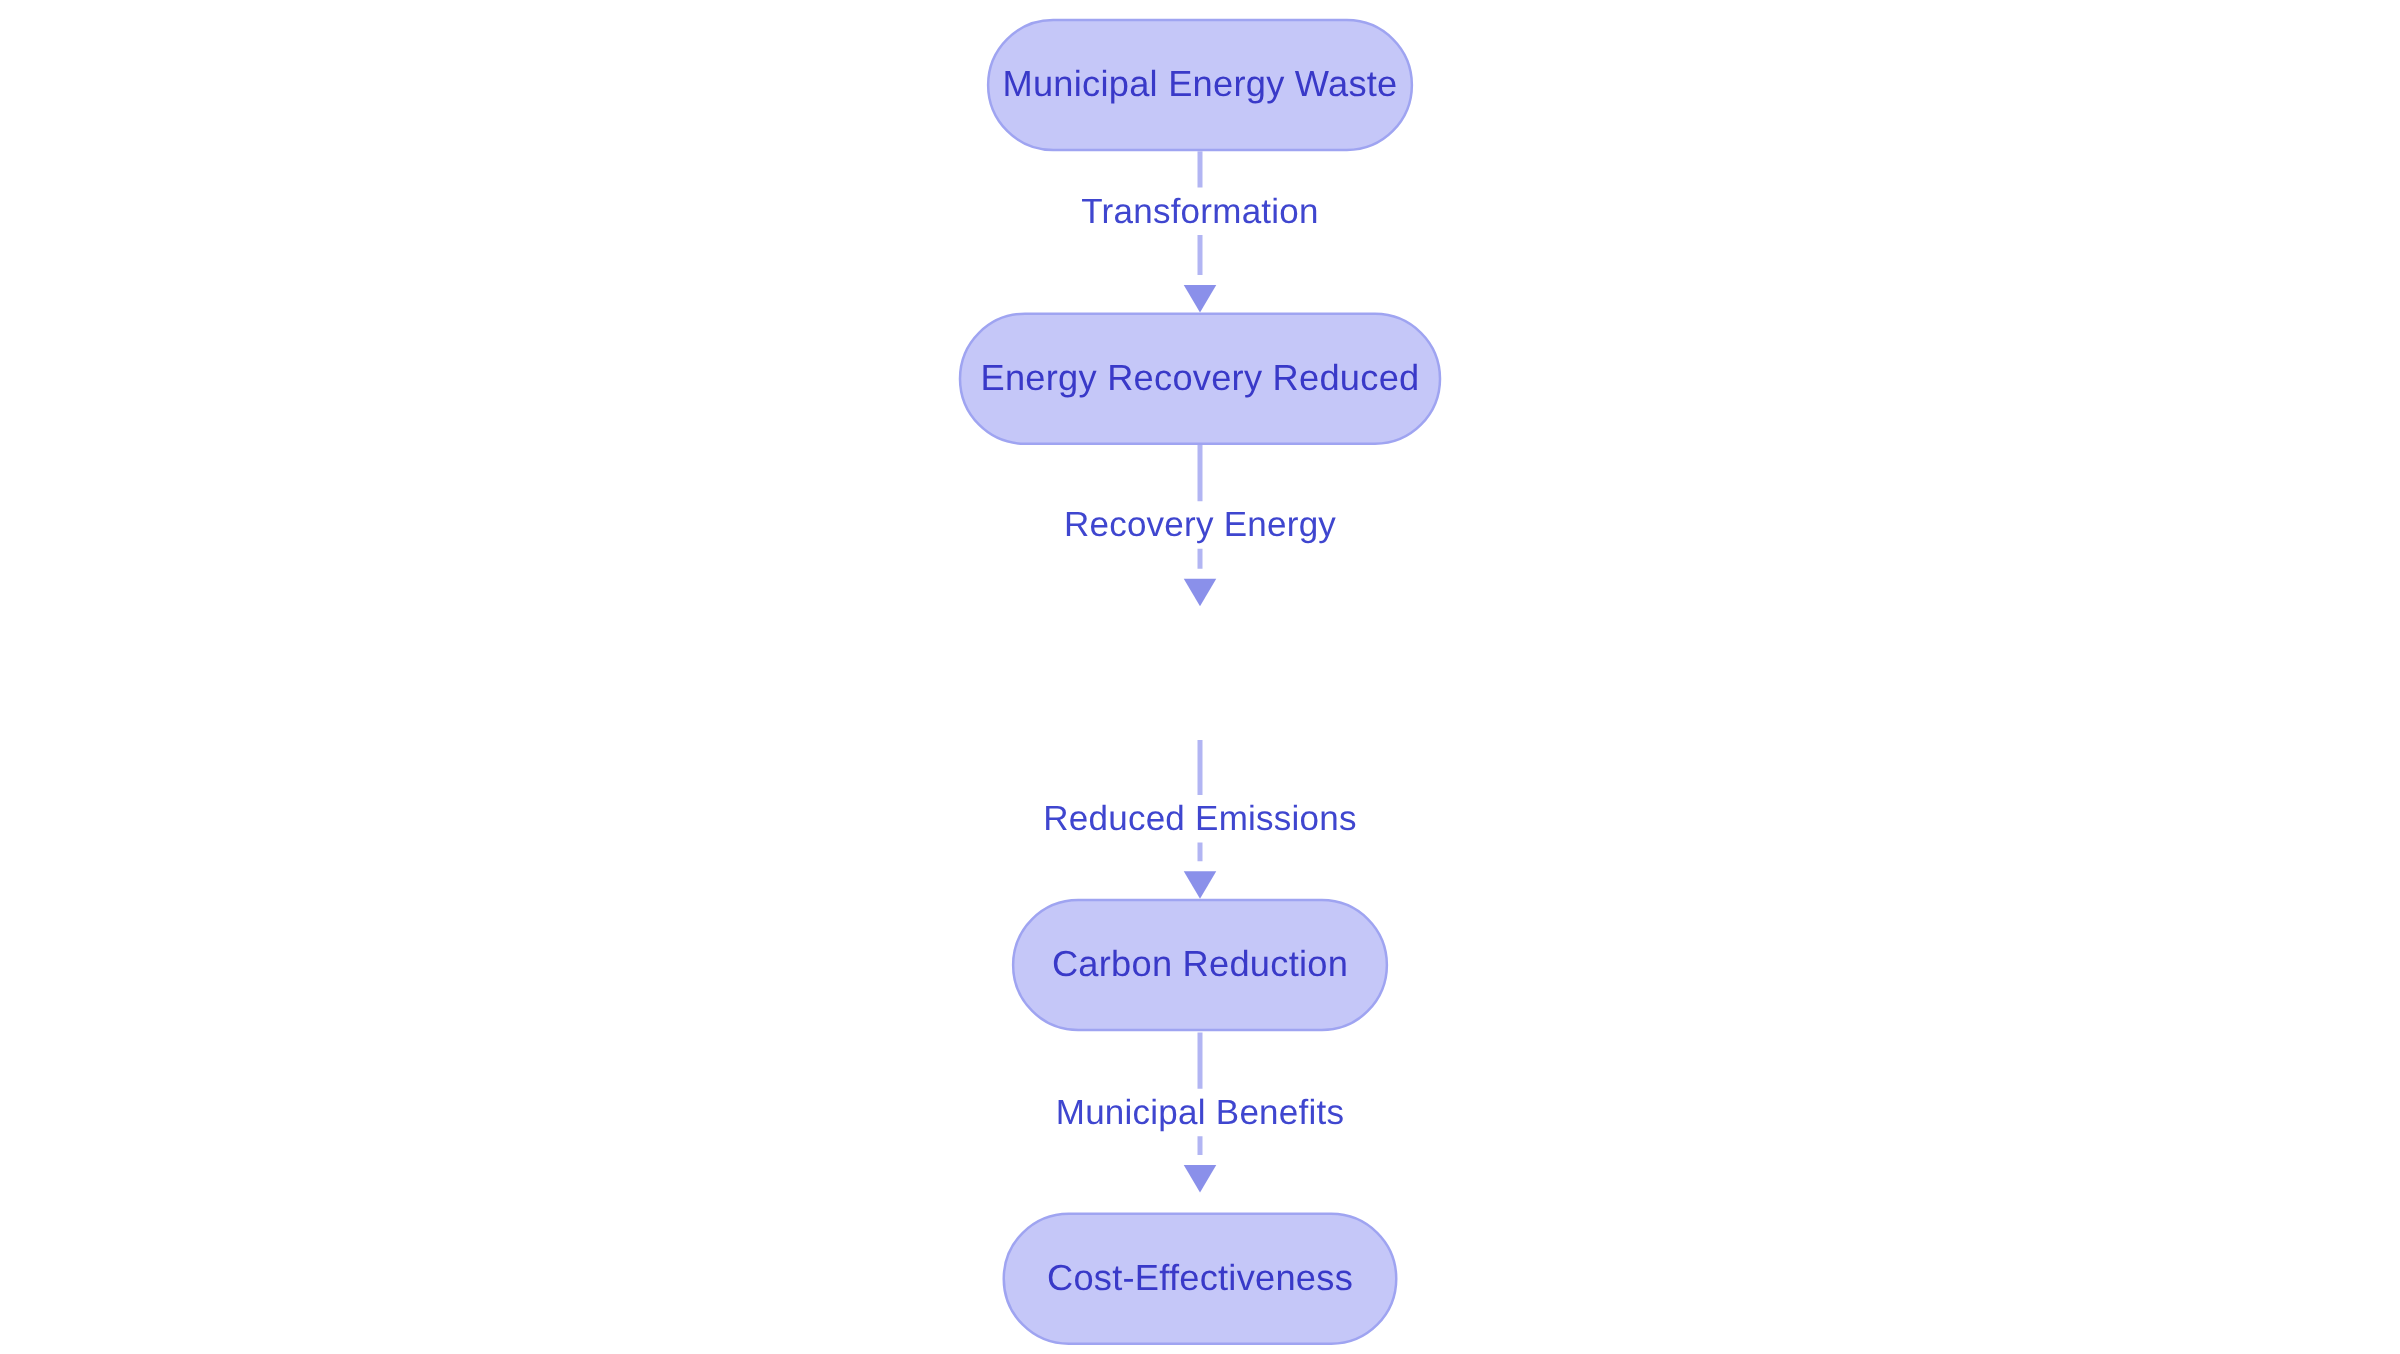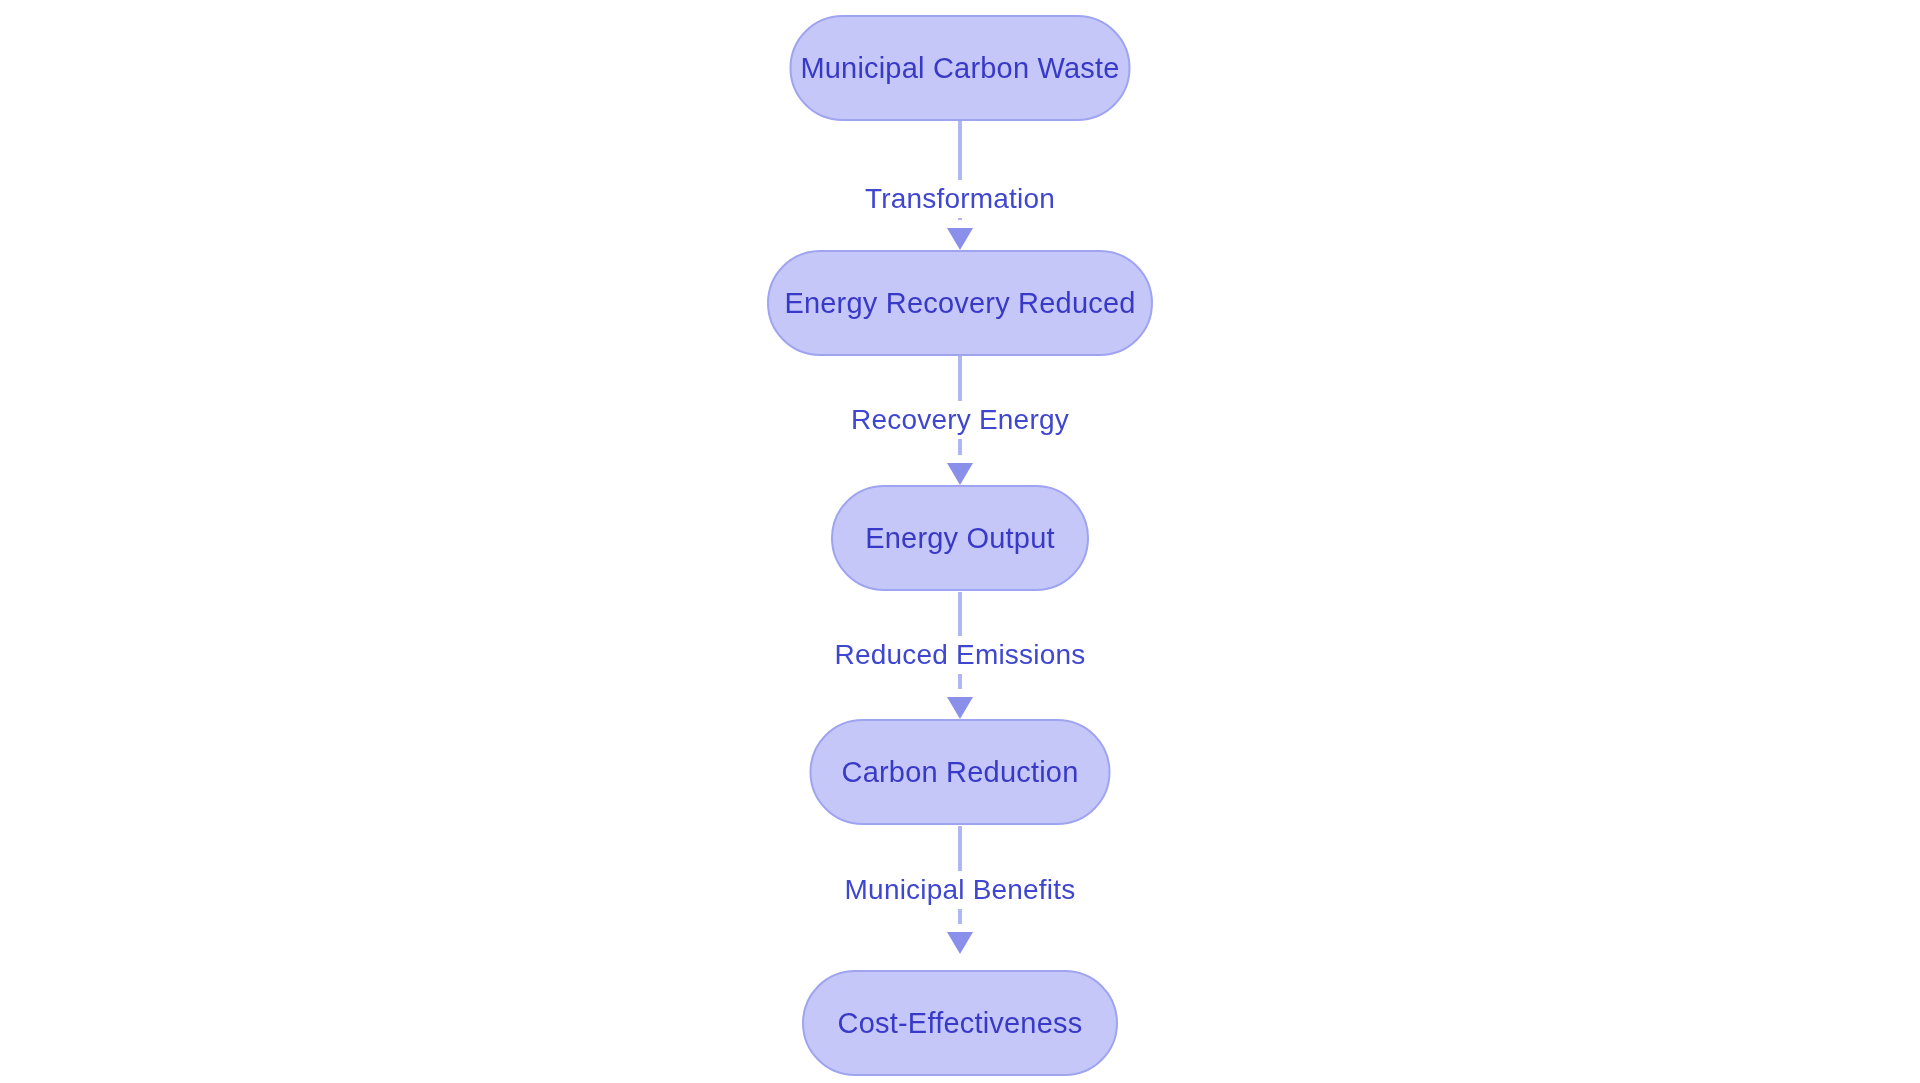--- a/index.html
+++ b/index.html
@@ -70,38 +70,35 @@
     padding: 2px 10px;
     line-height: 34px;
   }
 </style>
 </head>
 <body>
 
 <div class="canvas">
 
   <div class="node" style="top:15px; width:341px;">
-    <span class="node-label">Municipal Carbon Waste</span>
+    <span class="node-label">Municipal Energy Waste</span>
   </div>
 
   <div class="edge-line" style="top:121px; height:99px;"></div>
   <div class="edge-arrow" style="top:228px;"></div>
-  <span class="edge-label" style="top:180px;">Transformation</span>
+  <span class="edge-label" style="top:150px;">Transformation</span>
 
   <div class="node" style="top:250px; width:386px;">
     <span class="node-label">Energy Recovery Reduced</span>
   </div>
 
   <div class="edge-line" style="top:356px; height:99px;"></div>
   <div class="edge-arrow" style="top:463px;"></div>
   <span class="edge-label" style="top:401px;">Recovery Energy</span>
 
-  <div class="node" style="top:485px; width:258px;">
-    <span class="node-label">Energy Output</span>
-  </div>
 
   <div class="edge-line" style="top:592px; height:97px;"></div>
   <div class="edge-arrow" style="top:697px;"></div>
   <span class="edge-label" style="top:636px;">Reduced Emissions</span>
 
   <div class="node" style="top:719px; width:301px;">
     <span class="node-label">Carbon Reduction</span>
   </div>
 
   <div class="edge-line" style="top:826px; height:98px;"></div>

